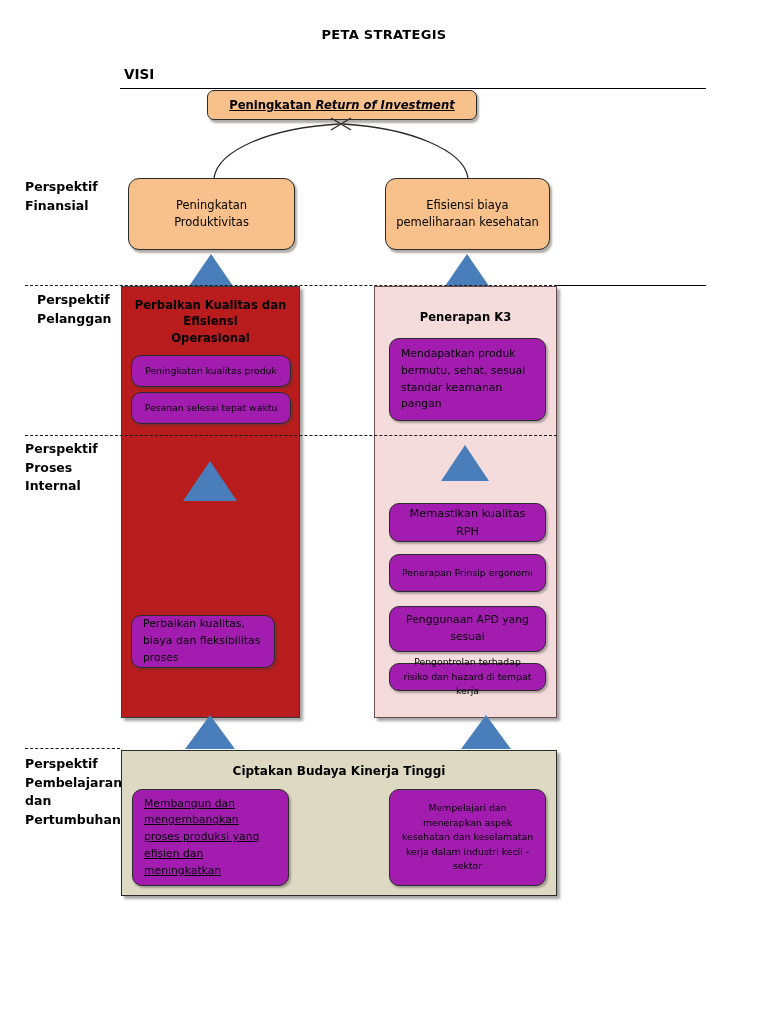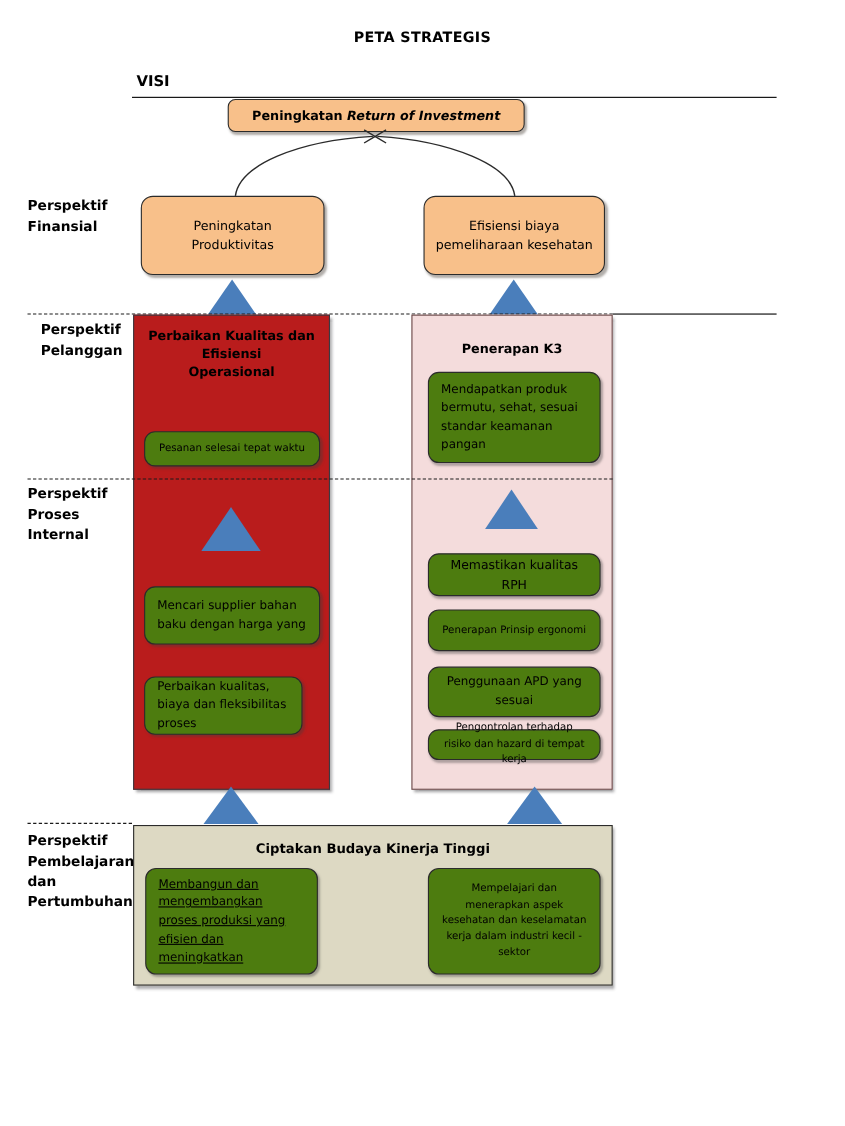--- a/index.html
+++ b/index.html
@@ -72,20 +72,21 @@
     justify-content: center;
     text-align: center;
     font-size: 11.5px;
     line-height: 1.45;
     box-shadow: 2px 2.5px 2px rgba(60,50,40,0.40);
   }
   .obox.roi {
     border-radius: 7px;
     font-size: 11.6px;
     font-weight: bold;
+    text-decoration: underline;
   }
   .obox.roi em { font-style: italic; }
 
   
   .panel {
     position: absolute;
     border: 1.3px solid #3a3a42;
     box-shadow: 2.5px 3px 2.5px rgba(55,55,60,0.45);
   }
   .panel.blue  { background: #b91c1c; }
@@ -97,21 +98,21 @@
     left: 6px; right: 6px;
     text-align: center;
     font-size: 11.6px;
     font-weight: bold;
     line-height: 1.42;
   }
 
   
   .wbox {
     position: absolute;
-    background: #4d7c0f;
+    background: #a21caf;
     border: 1.3px solid #2b2b2b;
     border-radius: 10px;
     display: flex;
     align-items: center;
     text-align: left;
     padding: 0 11px;
     font-size: 10.2px;
     line-height: 1.55;
     box-shadow: 1.8px 2px 2px rgba(60,60,60,0.38);
   }
@@ -183,30 +184,30 @@
   <div class="panel blue" style="left:121px; top:286px; width:179px; height:432px;">
     <div class="panel-heading" style="top: 10px; white-space: pre-line;" style2="">Perbaikan Kualitas dan
 Efisiensi
 Operasional</div>
   </div>
 
   <div class="panel pink" style="left:374px; top:286px; width:183px; height:432px;">
     <div class="panel-heading" style="top: 22px; white-space: pre-line;">Penerapan K3</div>
   </div>
 
+  <div class="wbox center small" style="left:131px; top:355px; width:160px; height:32px;">Peningkatan kualitas produk</div>
   <div class="wbox center small" style="left:131px; top:392px; width:160px; height:32px;">Pesanan selesai tepat waktu</div>
 
   <div class="wbox med" style="left:389px; top:338px; width:157px; height:83px;">Mendapatkan produk bermutu, sehat, sesuai standar keamanan pangan</div>
 
   <div class="sep" style="left:25px; top:435px; width:532px;"></div>
 
   <div class="tri" style="--hw:27px; --h:40px; left:183px; top:461px;"></div>
   <div class="tri" style="--hw:24px; --h:36px; left:441px; top:445px;"></div>
 
-  <div class="wbox med" style="left:131px; top:533px; width:160px; height:53px;">Mencari supplier bahan baku dengan harga yang</div>
   <div class="wbox med" style="left:131px; top:615px; width:144px; height:53px;">Perbaikan kualitas, biaya dan fleksibilitas proses</div>
 
   <div class="wbox center big" style="left:389px; top:503px; width:157px; height:39px;">Memastikan kualitas RPH</div>
   <div class="wbox center small" style="left:389px; top:554px; width:157px; height:38px;">Penerapan Prinsip ergonomi</div>
   <div class="wbox center med" style="left:389px; top:606px; width:157px; height:46px;text-align:center;">Penggunaan APD yang sesuai</div>
   <div class="wbox center small" style="left:389px; top:663px; width:157px; height:28px;">Pengontrolan terhadap risiko dan hazard di tempat kerja</div>
 
   <div class="tri" style="--hw:25px; --h:34px; left:185px; top:715px;"></div>
   <div class="tri" style="--hw:25px; --h:34px; left:461px; top:715px;"></div>
 

